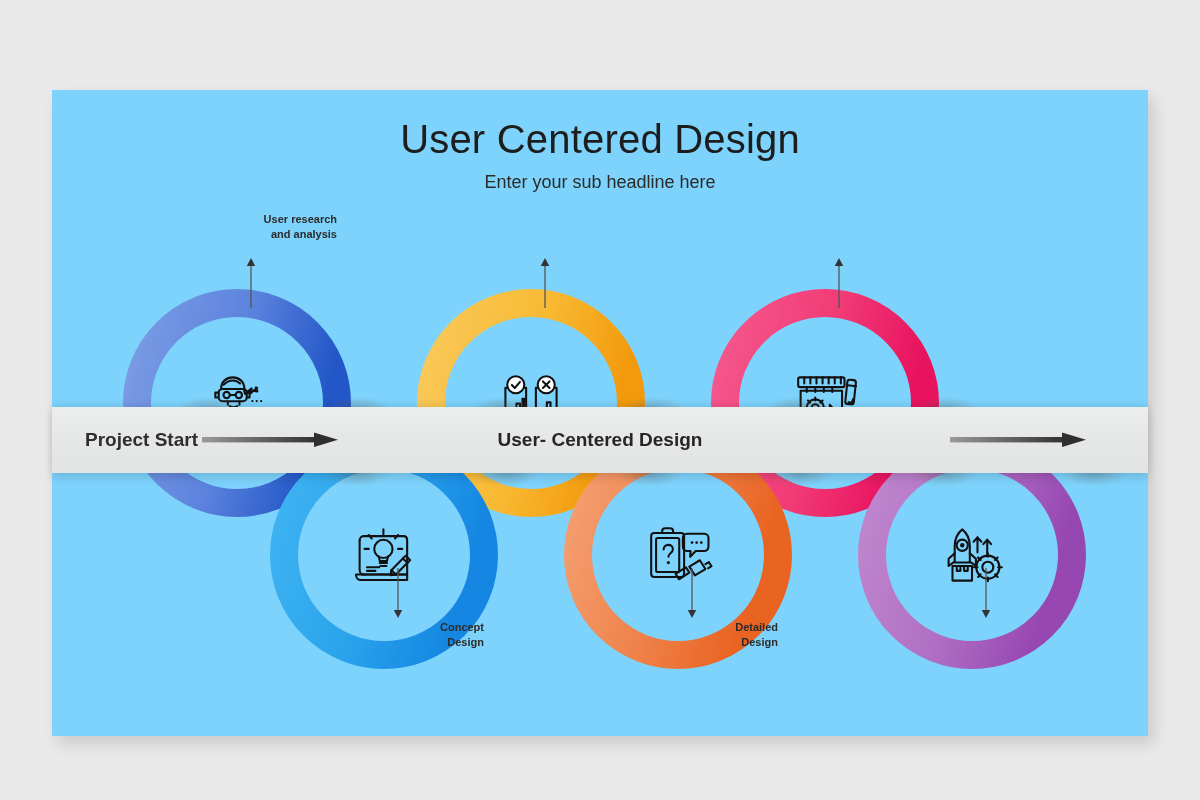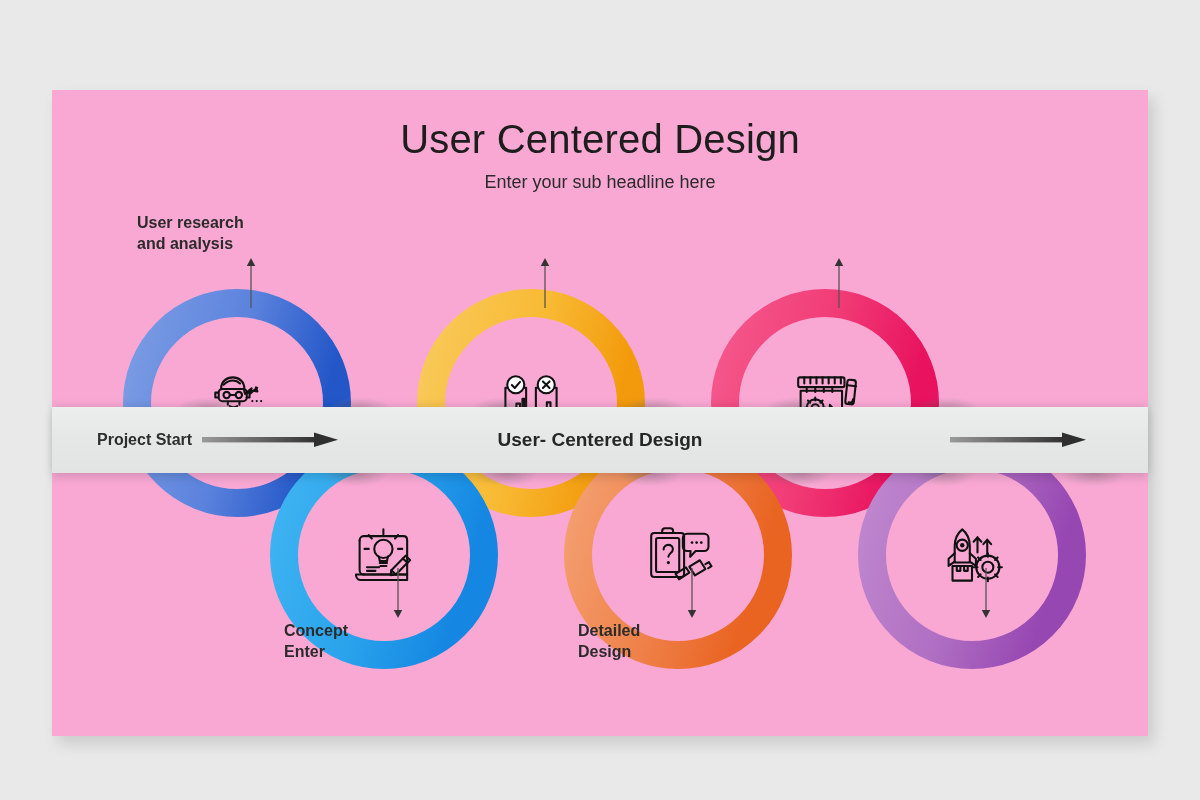--- a/index.html
+++ b/index.html
@@ -9,21 +9,21 @@
     font-family: "Liberation Sans", sans-serif;
     overflow: hidden;
   }
   #stage { position: relative; width: 1200px; height: 800px; }
 
   
   #slide {
     position: absolute;
     left: 52px; top: 90px;
     width: 1096px; height: 646px;
-    background: #f9a8d4;
+    background: #7dd3fc;
     box-shadow: 6px 8px 14px rgba(0,0,0,0.13);
   }
 
   
   .title {
     position: absolute; left: 0; top: 27px; width: 100%;
     text-align: center;
     font-size: 40px; font-weight: 400; color: #1d1d1d;
     letter-spacing: 0.2px;
   }
@@ -68,41 +68,41 @@
 
   
   #band {
     position: absolute;
     left: 0; top: 317px;
     width: 1096px; height: 66px;
     background: linear-gradient(180deg, #eceded 0%, #e6e7e7 45%, #e2e3e3 100%);
     box-shadow: 0 5px 9px rgba(0,0,0,0.12), 0 -3px 7px rgba(0,0,0,0.07);
   }
   .band-label-left {
-    position: absolute; left: 45px; top: 50%;
+    position: absolute; left: 33px; top: 50%;
     transform: translateY(-50%);
-    font-size: 16px; font-weight: 700; color: #2e2e2e;
+    font-size: 19px; font-weight: 700; color: #2e2e2e;
     white-space: nowrap;
   }
   .band-label-center {
     position: absolute; left: 0; top: 50%; width: 100%;
     transform: translateY(-50%);
     text-align: center;
     font-size: 19px; font-weight: 700; color: #262626;
   }
   .band-arrow { position: absolute; top: 50%; transform: translateY(-50%); }
   #arrow-left  { left: 150px; }
   #arrow-right { left: 898px; }
 
   
   .step-label {
     position: absolute;
     width: 200px;
-    text-align: left;
-    font-size: 16px; font-weight: 700; line-height: 1.33;
+    text-align: right;
+    font-size: 11px; font-weight: 700; line-height: 1.33;
     color: #2b2b2b;
     white-space: pre-line;
   }
   .leader { position: absolute; }
 
   
   #label-1 { left: 85px;  top: 122px; }
   #label-2 { left: 379px; top: 122px; }
   #label-3 { left: 673px; top: 122px; }
   
@@ -355,21 +355,21 @@
       <path d="M15 52 V8" stroke="#555" stroke-width="1.3" fill="none"></path>
       <path d="M15 2 l4.2 8 H10.8 Z" fill="#333"></path>
     </svg>
 
     <svg class="leader" id="leader-3" width="30" height="52" viewBox="0 0 30 52">
       <path d="M15 52 V8" stroke="#555" stroke-width="1.3" fill="none"></path>
       <path d="M15 2 l4.2 8 H10.8 Z" fill="#333"></path>
     </svg>
 
     <div class="step-label" id="label-4">Concept
-Enter</div>
+Design</div>
     <svg class="leader" id="leader-4" width="30" height="52" viewBox="0 0 30 52">
       <path d="M15 0 V44" stroke="#555" stroke-width="1.3" fill="none"></path>
       <path d="M15 50 l4.2 -8 H10.8 Z" fill="#333"></path>
     </svg>
 
     <div class="step-label" id="label-5">Detailed
 Design</div>
     <svg class="leader" id="leader-5" width="30" height="52" viewBox="0 0 30 52">
       <path d="M15 0 V44" stroke="#555" stroke-width="1.3" fill="none"></path>
       <path d="M15 50 l4.2 -8 H10.8 Z" fill="#333"></path>

